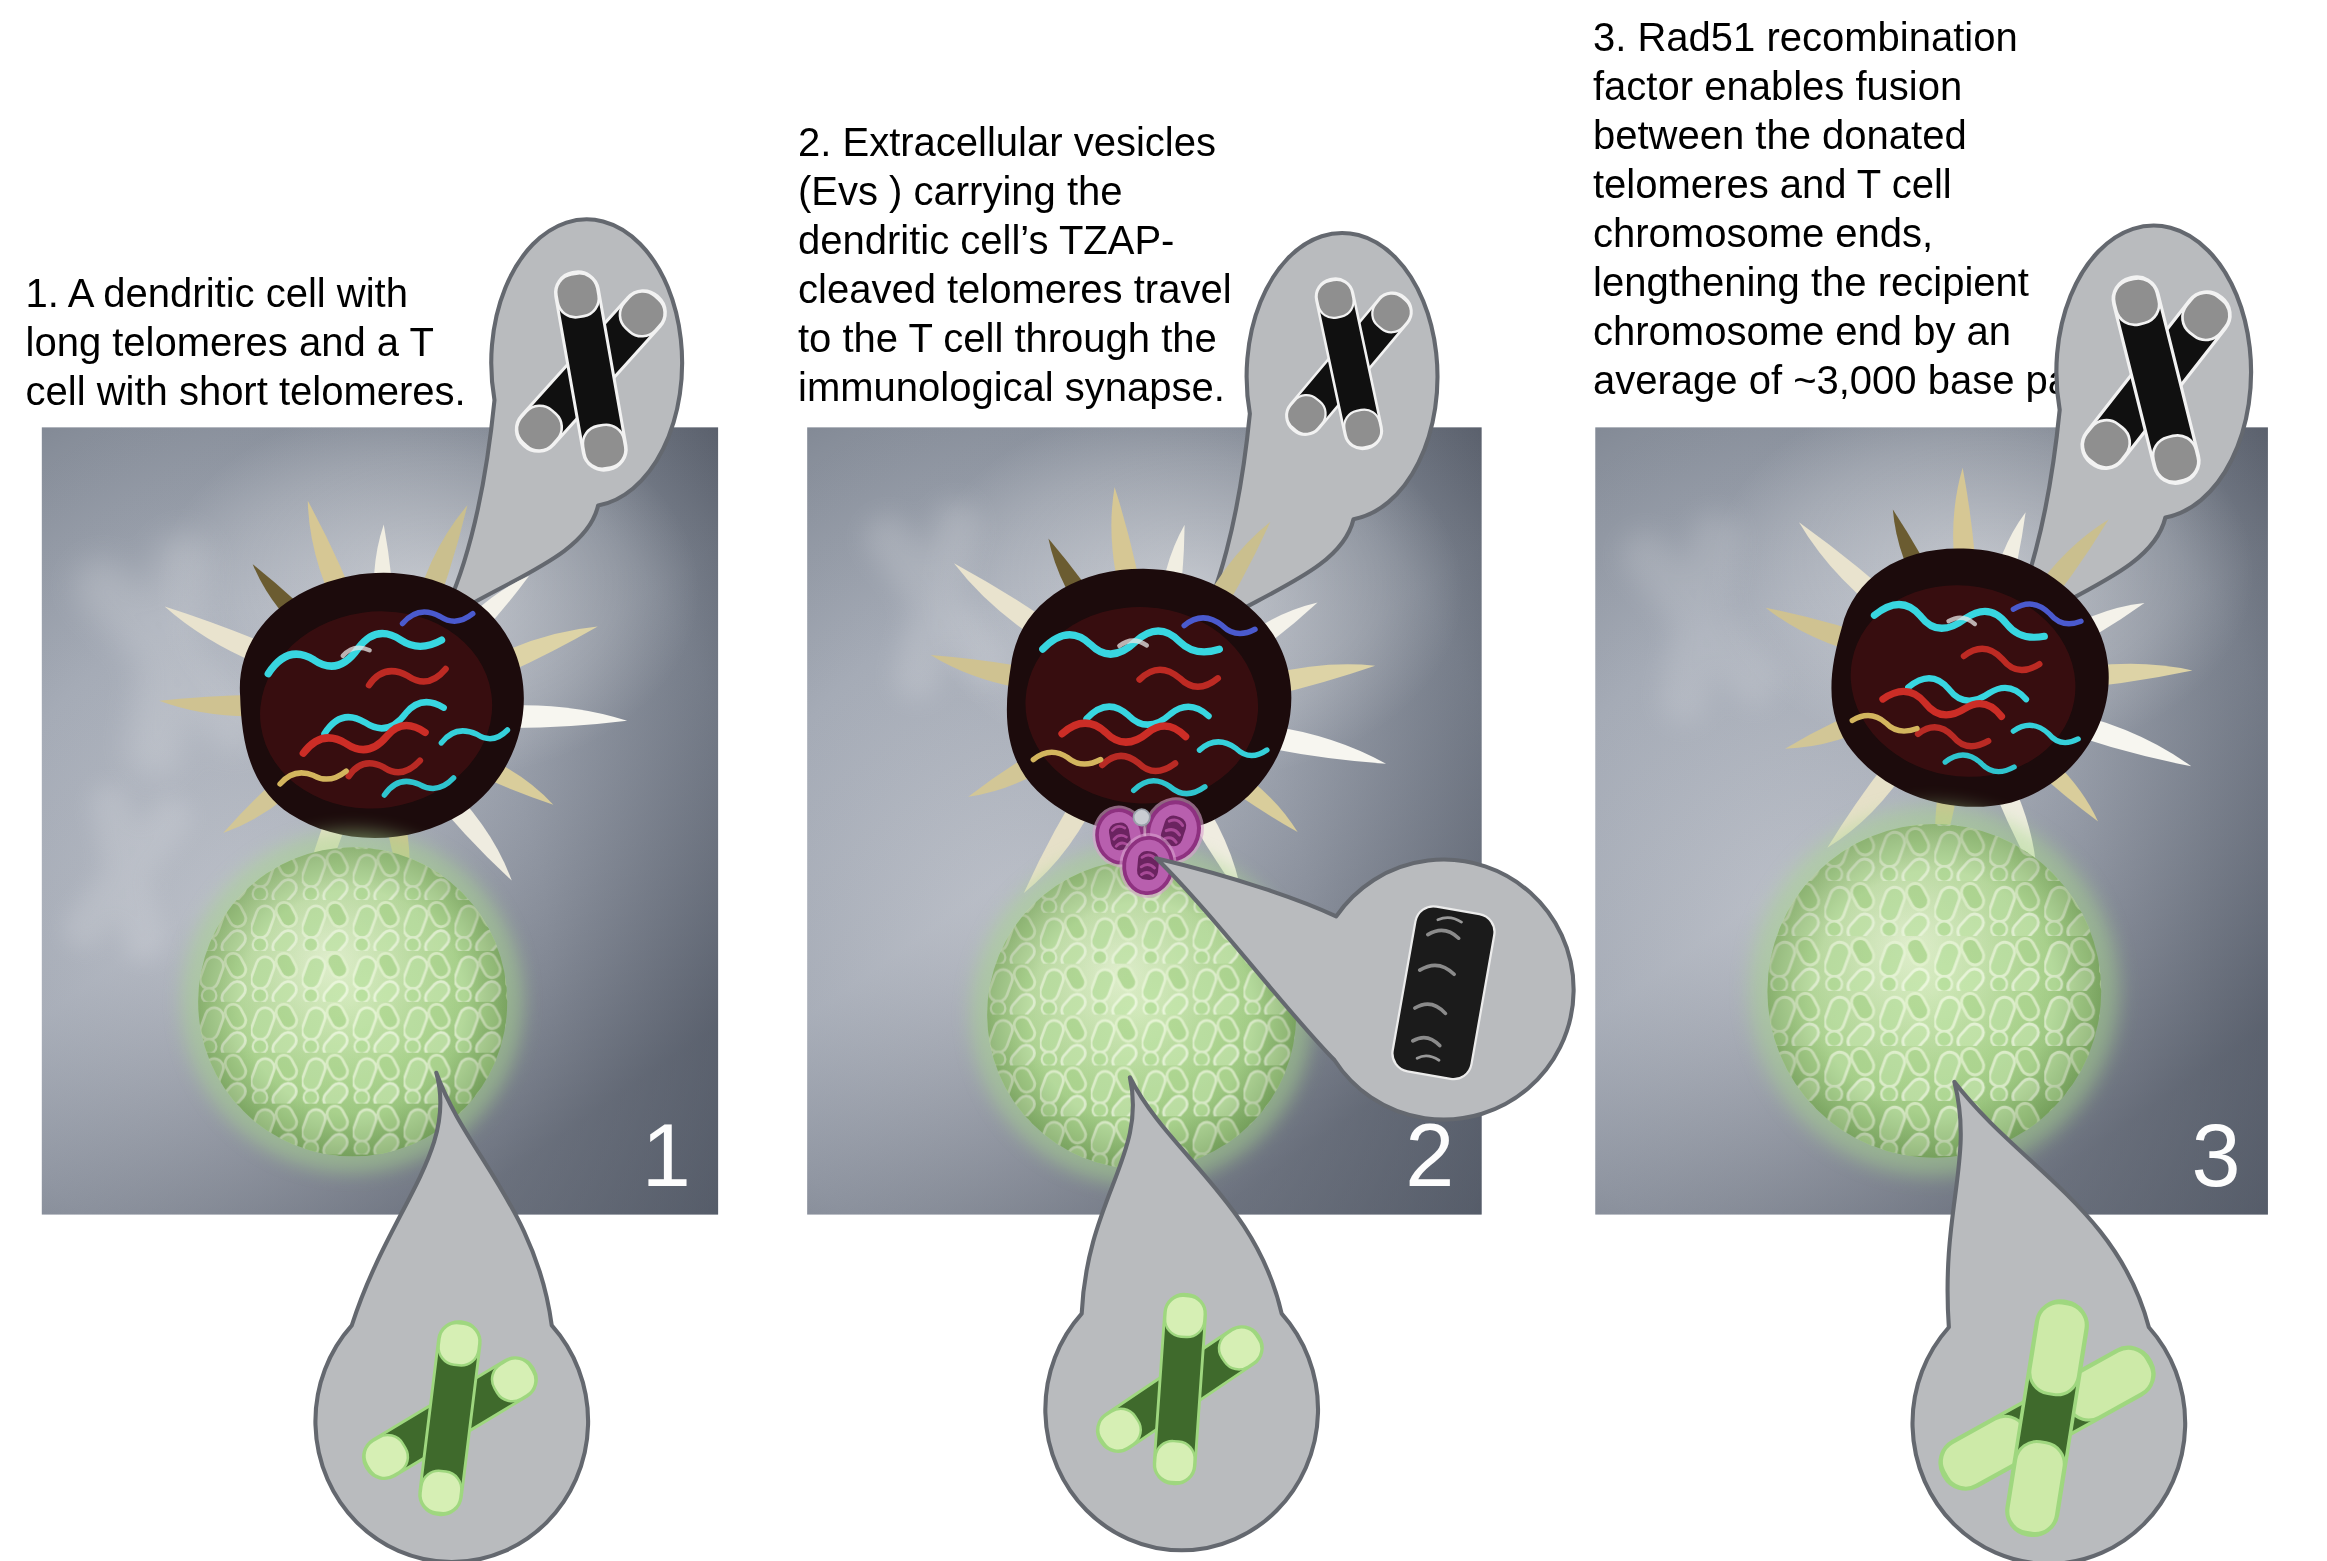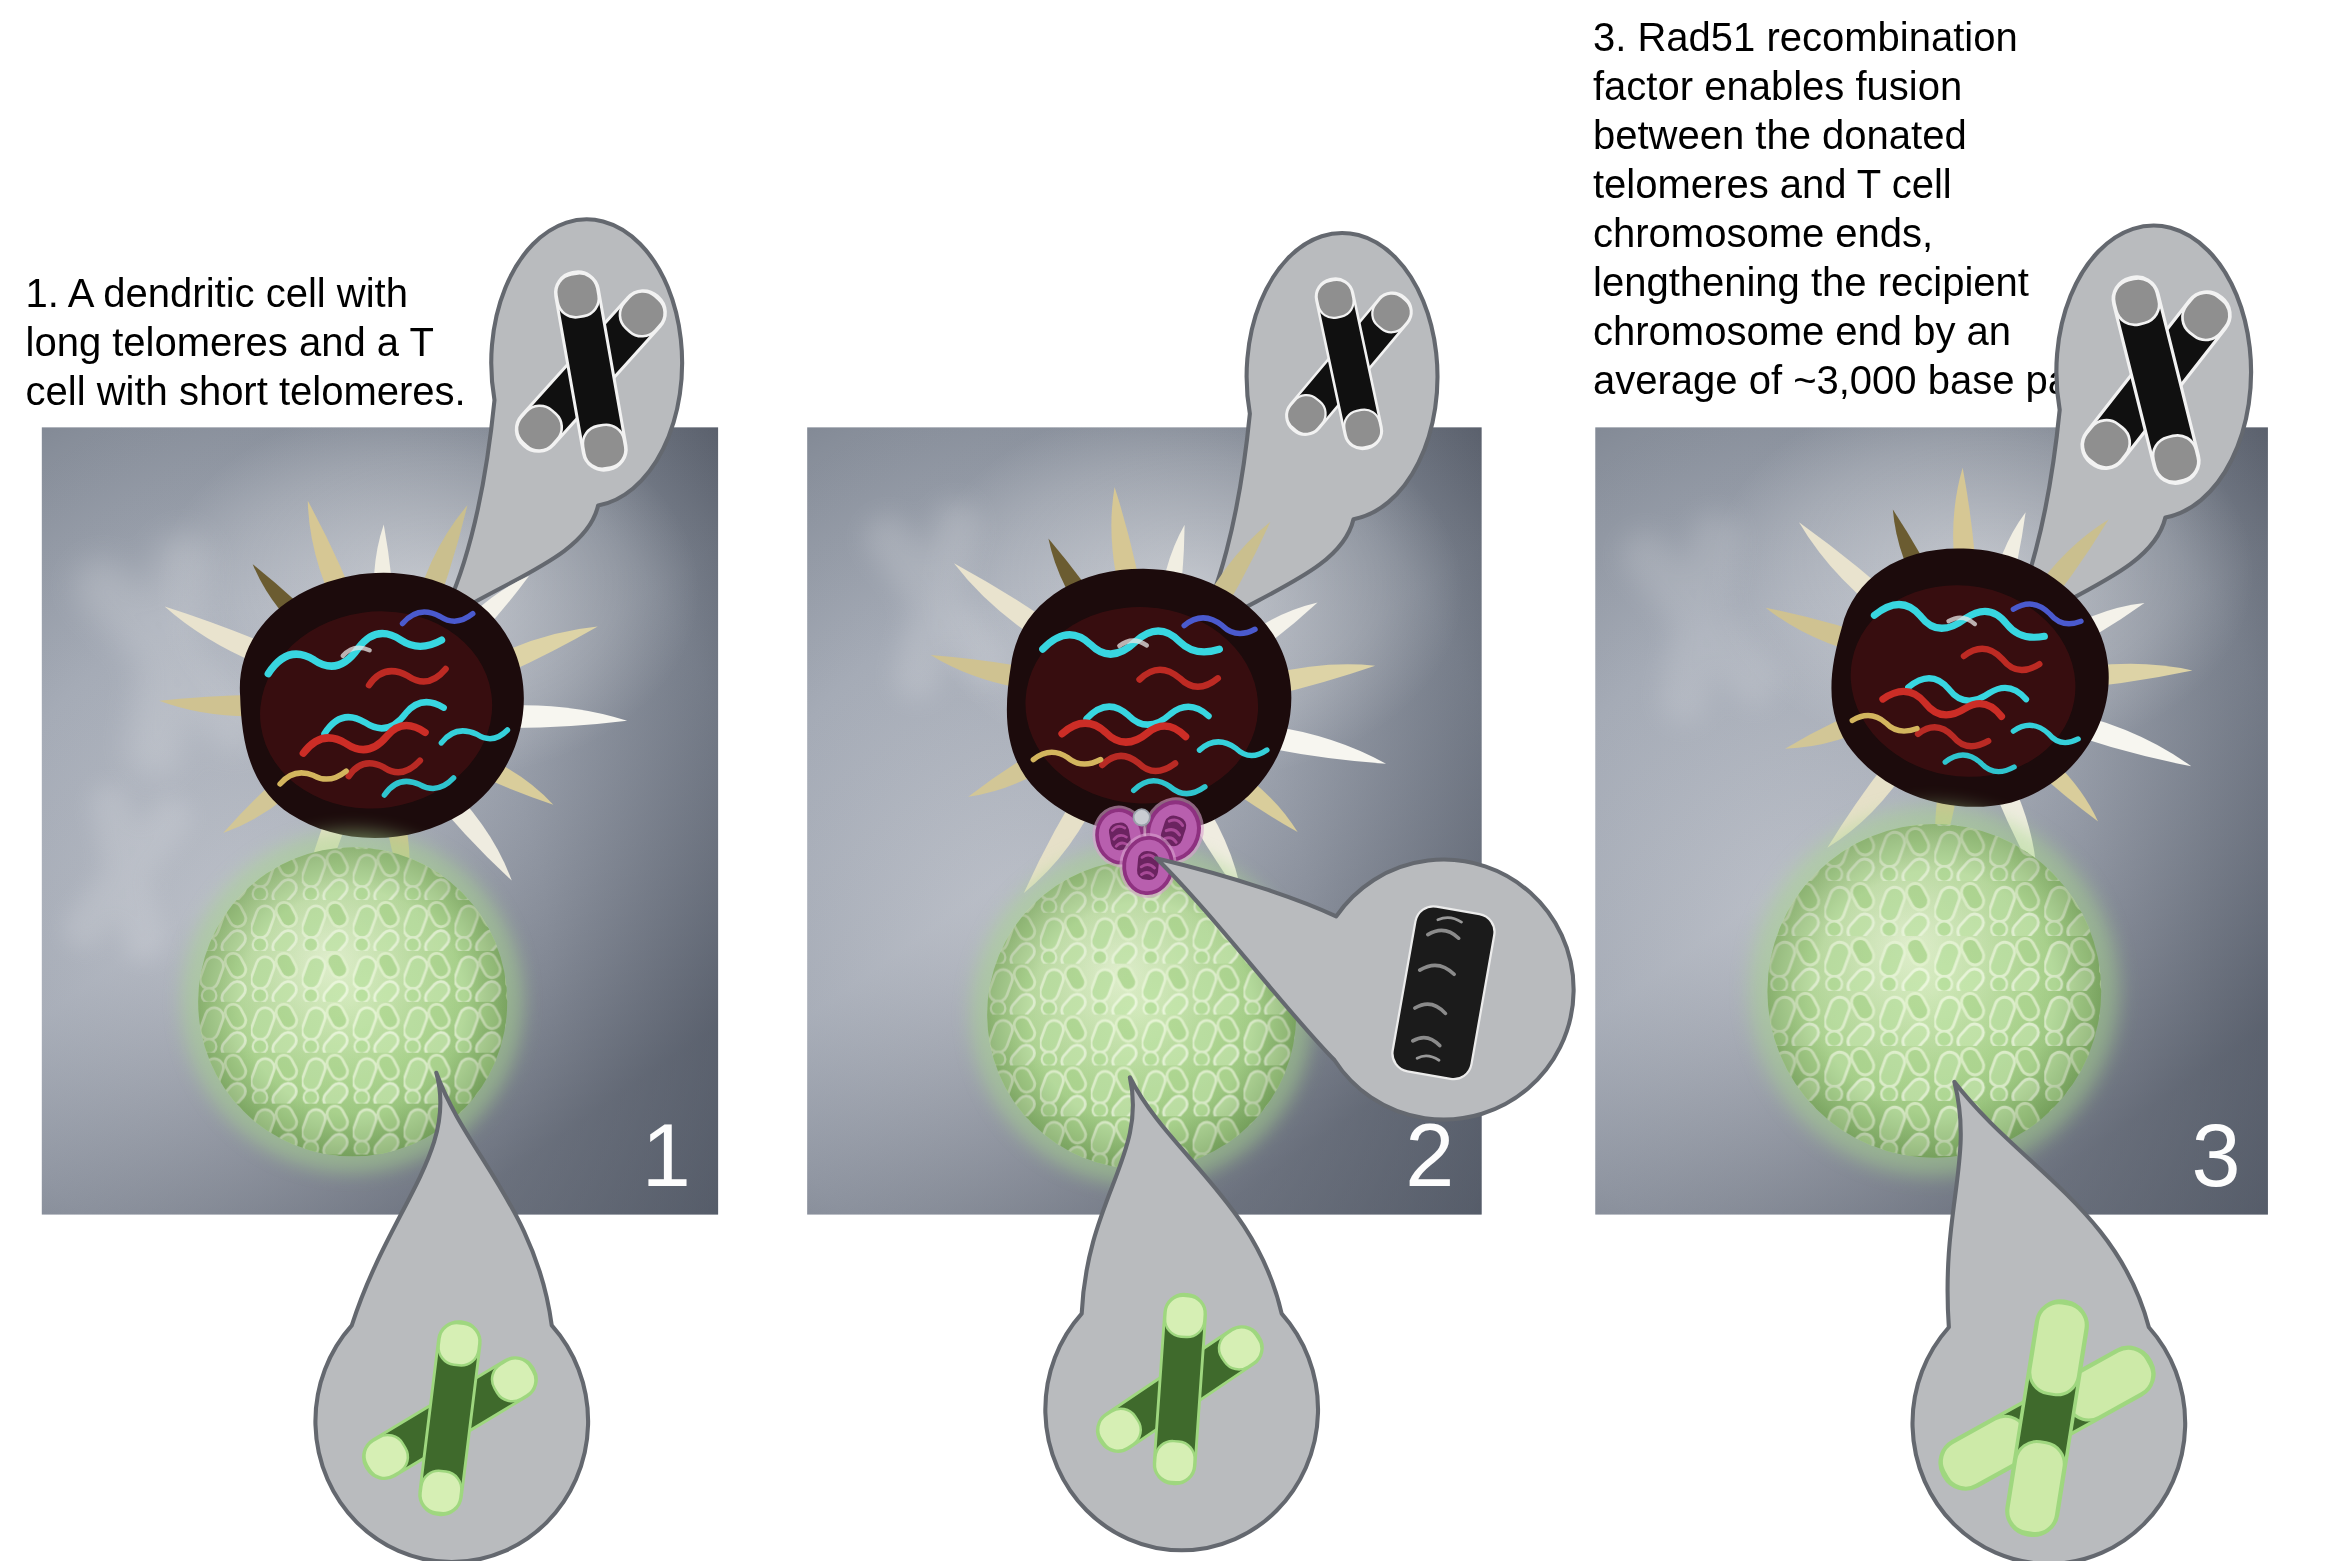--- a/index.html
+++ b/index.html
@@ -23,20 +23,26 @@
   .squig{fill:none;stroke-linecap:round;}
 </style>
 </head>
 <body>
 
 <div class="stage">
 
   <div class="caption cap1">1. A dendritic cell with
 long telomeres and a T
 cell with short telomeres.</div>
+  <div class="caption cap2">2. Extracellular vesicles
+(Evs ) carrying the
+dendritic cell’s TZAP-
+cleaved telomeres travel
+to the T cell through the
+immunological synapse.</div>
   <div class="caption cap3">3. Rad51 recombination
 factor enables fusion
 between the donated
 telomeres and T cell
 chromosome ends,
 lengthening the recipient
 chromosome end by an
 average of ~3,000 base pairs.</div>
 
   <svg class="art" viewBox="0 0 2560 1717">

